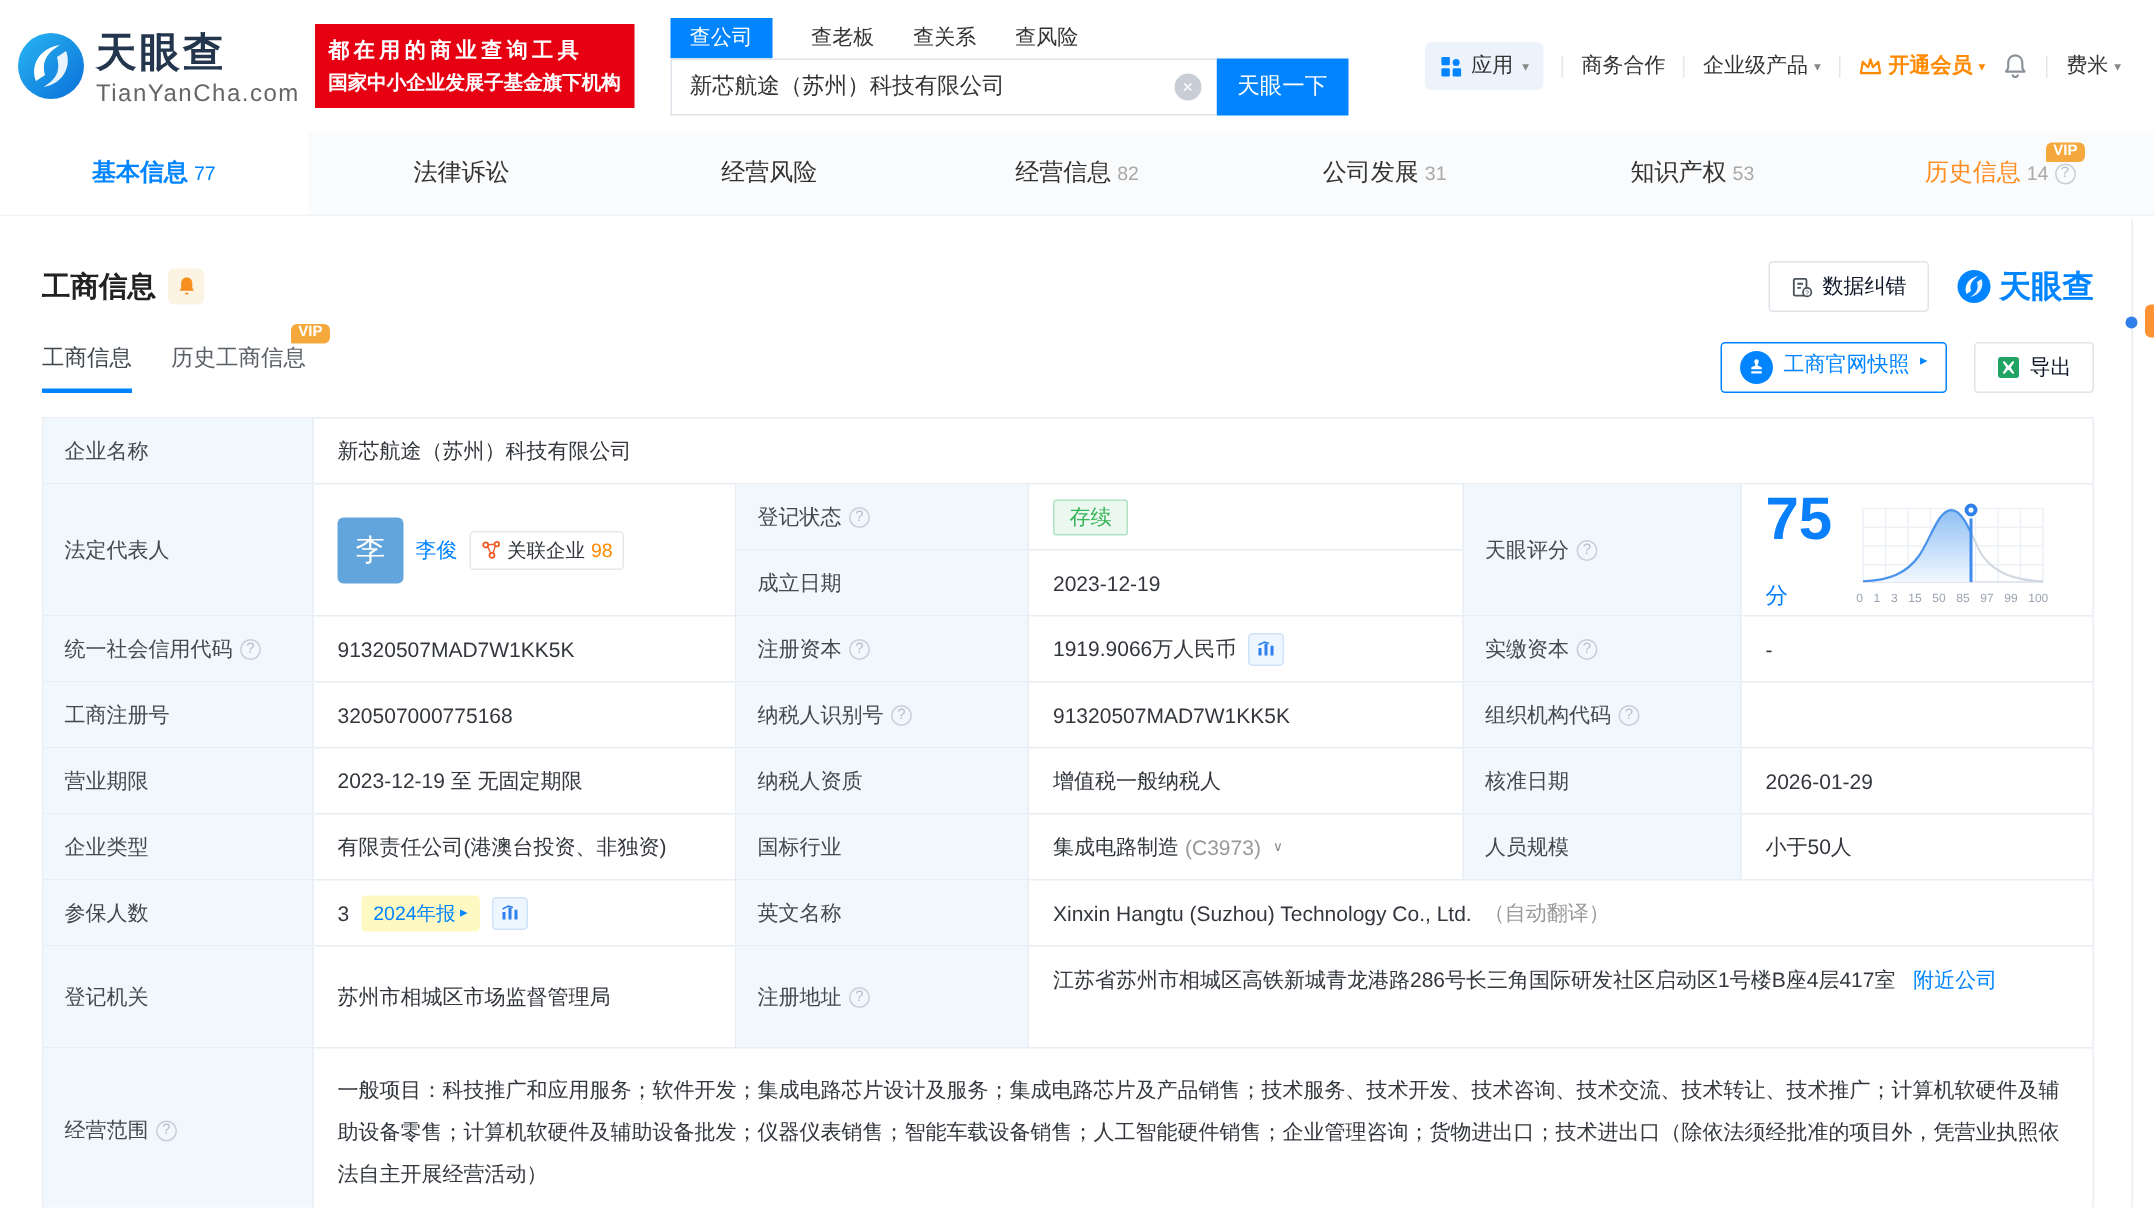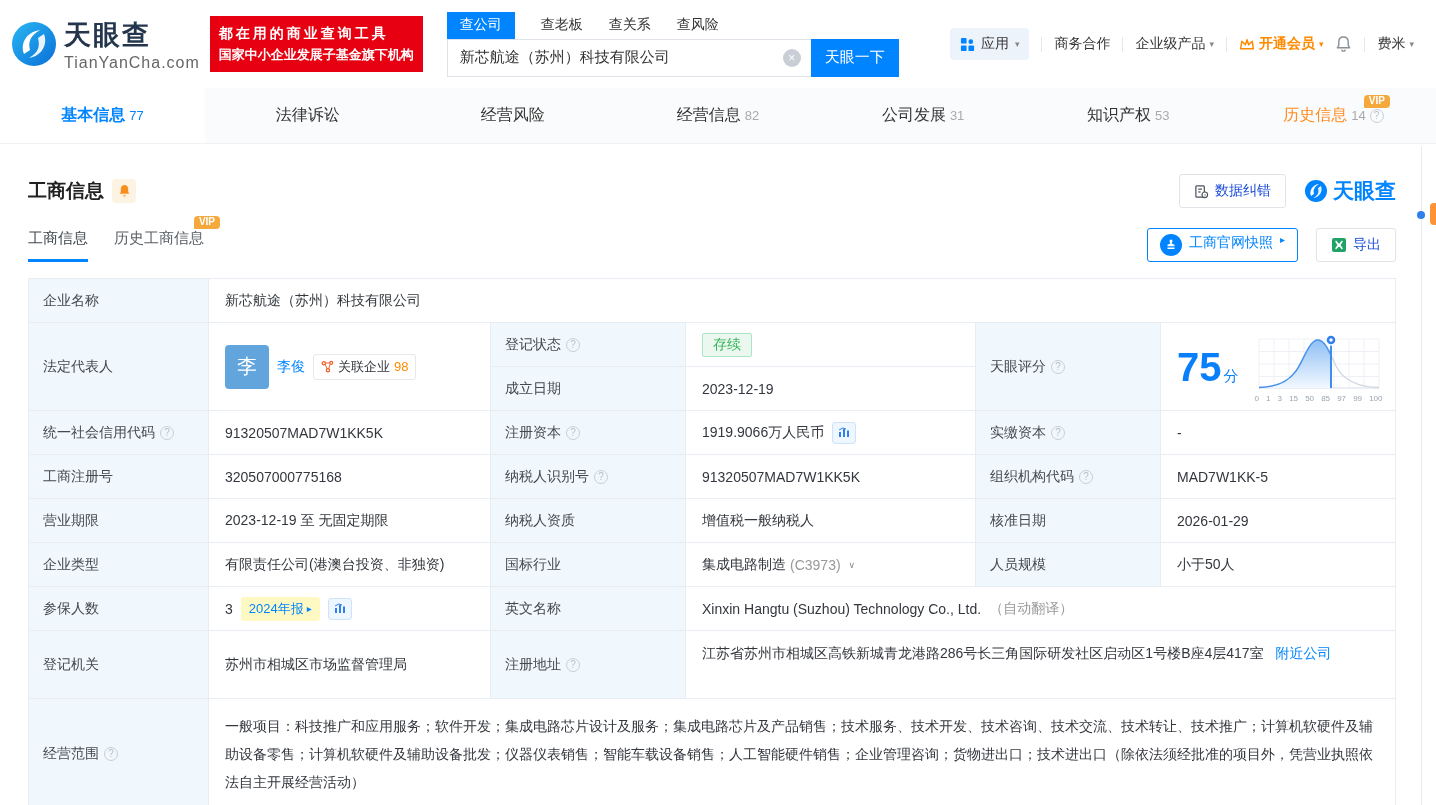--- a/index.html
+++ b/index.html
@@ -53,21 +53,21 @@
 
   
   main { padding:30px 40px 0 28px; }
   .section-head { display:flex; justify-content:space-between; align-items:center; }
   .sh-left { display:flex; align-items:center; gap:8px; }
   .sh-left h2 { font-size:19px; color:#222; }
   .bell-badge { width:24px; height:24px; background:#fdf3e3; border-radius:4px;
       display:flex; align-items:center; justify-content:center; }
   .sh-right { display:flex; align-items:center; gap:18px; }
   .btn { display:flex; align-items:center; gap:6px; border:1px solid #e0e4e9; background:#fff;
-      border-radius:3px; padding:7px 14px; font-size:14px; color:#1d4ed8; cursor:pointer; font-family:inherit; }
+      border-radius:3px; padding:7px 14px; font-size:14px; color:#0f172a; cursor:pointer; font-family:inherit; }
   .brand-mini { display:flex; align-items:center; gap:5px; font-size:21px; font-weight:bold; color:#0084ff; }
 
   .subtabs-row { margin-top:20px; display:flex; justify-content:space-between; align-items:flex-end; }
   .subtabs { display:flex; gap:26px; font-size:15px; }
   .subtab { color:#5a6066; padding-bottom:11px; position:relative; cursor:pointer; }
   .subtab.active { border-bottom:3px solid #0084ff; color:#40484f; }
   .subtab .vip-badge { position:absolute; top:-13px; right:-16px; }
   .snap-btn { border:1px solid #0084ff; color:#0084ff; display:flex; align-items:flex-start; gap:7px;
       border-radius:3px; padding:5px 12px; font-size:14px; background:#fff; cursor:pointer; }
   .stamp-circle { width:22px; height:22px; border-radius:50%; background:#0084ff;
@@ -94,21 +94,21 @@
   .rel-badge { display:flex; align-items:center; gap:4px; border:1px solid #e6e8eb; border-radius:3px;
       padding:3px 7px; font-size:13px; cursor:pointer; }
   .rel-badge .num { color:#ff8a00; }
   .status-badge { background:#ebf8f0; border:1px solid #aee3c4; color:#35b558; font-size:14px;
       padding:2px 10px; border-radius:2px; }
   .mini-chart-btn { width:24px; height:22px; background:#eef6ff; border:1px solid #cfe3f8; border-radius:3px;
       display:flex; align-items:center; justify-content:center; cursor:pointer; }
   .report-pill { background:#fef9c3; color:#0084ff; font-size:13px; padding:3px 8px; border-radius:3px;
       display:flex; align-items:center; gap:3px; cursor:pointer; }
   .gray { color:#999; }
-  .score-val { display:flex; align-items:flex-start; gap:2px; color:#0a7ffb; }
+  .score-val { display:flex; align-items:flex-start; gap:2px; color:#0a7ffb;flex-direction:column; }
   .score-num { font-size:40px; font-weight:bold; line-height:1; }
   .score-unit { font-size:15px; margin-top:20px; }
   .score-cell { gap:16px; }
   .chart-wrap { display:flex; flex-direction:column; }
   .ticks { display:flex; justify-content:space-between; width:128px; font-size:8px; color:#9aa4b0; margin-top:1px; }
   .addr { display:block; line-height:24px; padding-top:10px; padding-bottom:10px; }
   .scope-val { display:block; line-height:28px; padding-top:13px; padding-bottom:13px; }
 
   
   .rail { position:absolute; top:146px; bottom:0; right:14px; width:1px; background:#ececec; }
@@ -426,21 +426,20 @@
         <div class="cv w2">320507000775168</div>
         <div class="cl w3">
           <span>纳税人识别号</span>
           <span class="help">?</span>
         </div>
         <div class="cv w4">91320507MAD7W1KK5K</div>
         <div class="cl w5">
           <span>组织机构代码</span>
           <span class="help">?</span>
         </div>
-        <div class="cv grow">MAD7W1KK-5</div>
       </div>
 
       <div class="r">
         <div class="cl w1">营业期限</div>
         <div class="cv w2">2023-12-19 至 无固定期限</div>
         <div class="cl w3">纳税人资质</div>
         <div class="cv w4">增值税一般纳税人</div>
         <div class="cl w5">核准日期</div>
         <div class="cv grow">2026-01-29</div>
       </div>

